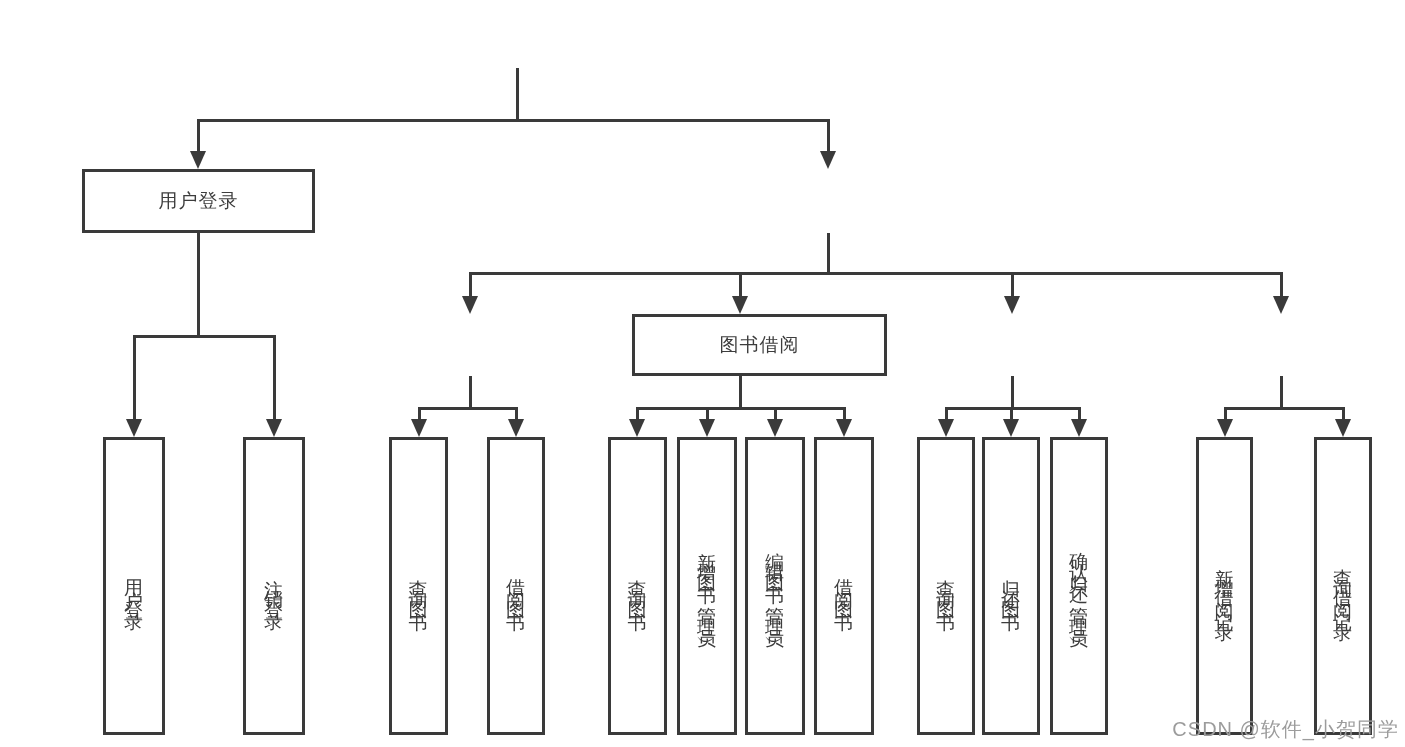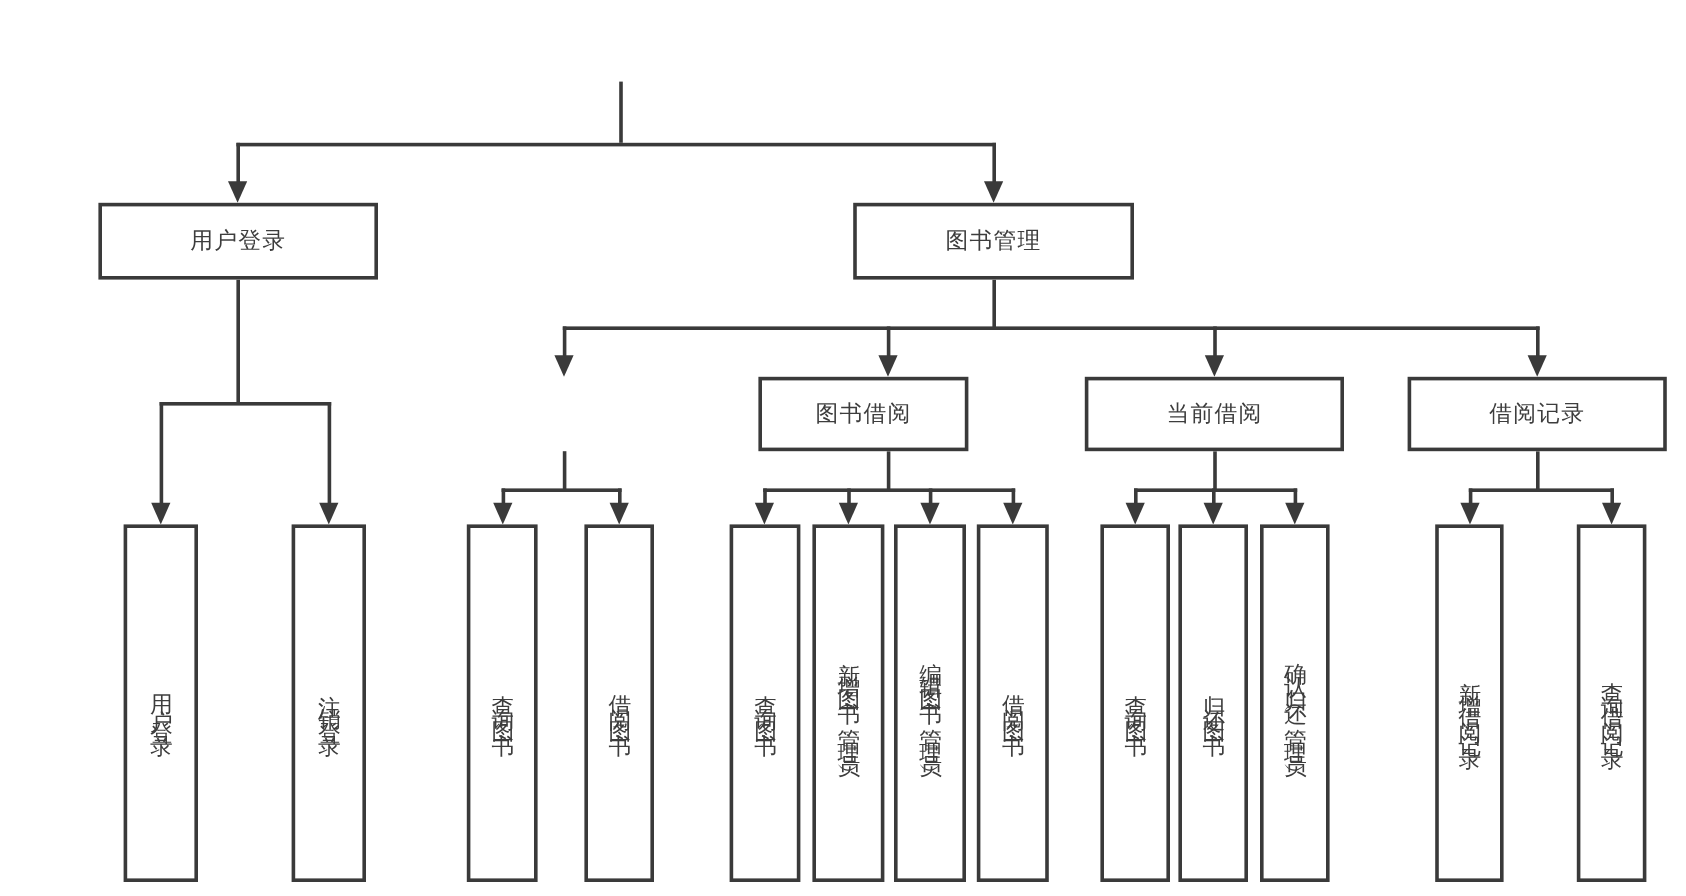--- a/index.html
+++ b/index.html
@@ -117,32 +117,23 @@
   <div class="line" style="left:1223.5px;top:407px;width:121px;height:3px"></div>
   <div class="line" style="left:1223.5px;top:407px;width:3px;height:16px"></div>
   <div class="line" style="left:1341.5px;top:407px;width:3px;height:16px"></div>
   <div class="arrow" style="left:1217px;top:419px"></div>
   <div class="arrow" style="left:1335px;top:419px"></div>
 
 
   <div class="box h" style="left:82px;top:169px;width:233px;height:64px">
     <span>用户登录</span>
   </div>
-  <div class="box h" style="left:711px;top:169px;width:234px;height:64px">
-    <span>图书管理</span>
-  </div>
 
-  <div class="box h" style="left:632px;top:314px;width:175px;height:62px">
+  <div class="box h" style="left:632px;top:314px;width:255px;height:62px">
     <span>图书借阅</span>
-  </div>
-  <div class="box h" style="left:904px;top:314px;width:216px;height:62px">
-    <span>当前借阅</span>
-  </div>
-  <div class="box h" style="left:1173px;top:314px;width:216px;height:62px">
-    <span>借阅记录</span>
   </div>
 
   <div class="box" style="left:103px;top:437px;width:62px;height:298px">
     <span class="vtext">用户登录</span>
   </div>
   <div class="box" style="left:243px;top:437px;width:62px;height:298px">
     <span class="vtext">注销登录</span>
   </div>
 
   <div class="box" style="left:389px;top:437px;width:59px;height:298px">
@@ -175,14 +166,15 @@
     <span class="vtext">确认归还（管理员）</span>
   </div>
 
   <div class="box" style="left:1196px;top:437px;width:57px;height:298px">
     <span class="vtext">新增借阅记录</span>
   </div>
   <div class="box" style="left:1314px;top:437px;width:58px;height:298px">
     <span class="vtext">查询借阅记录</span>
   </div>
 
+  <div class="watermark">CSDN @软件_小贺同学</div>
 
 </div>
 
 </body></html>

